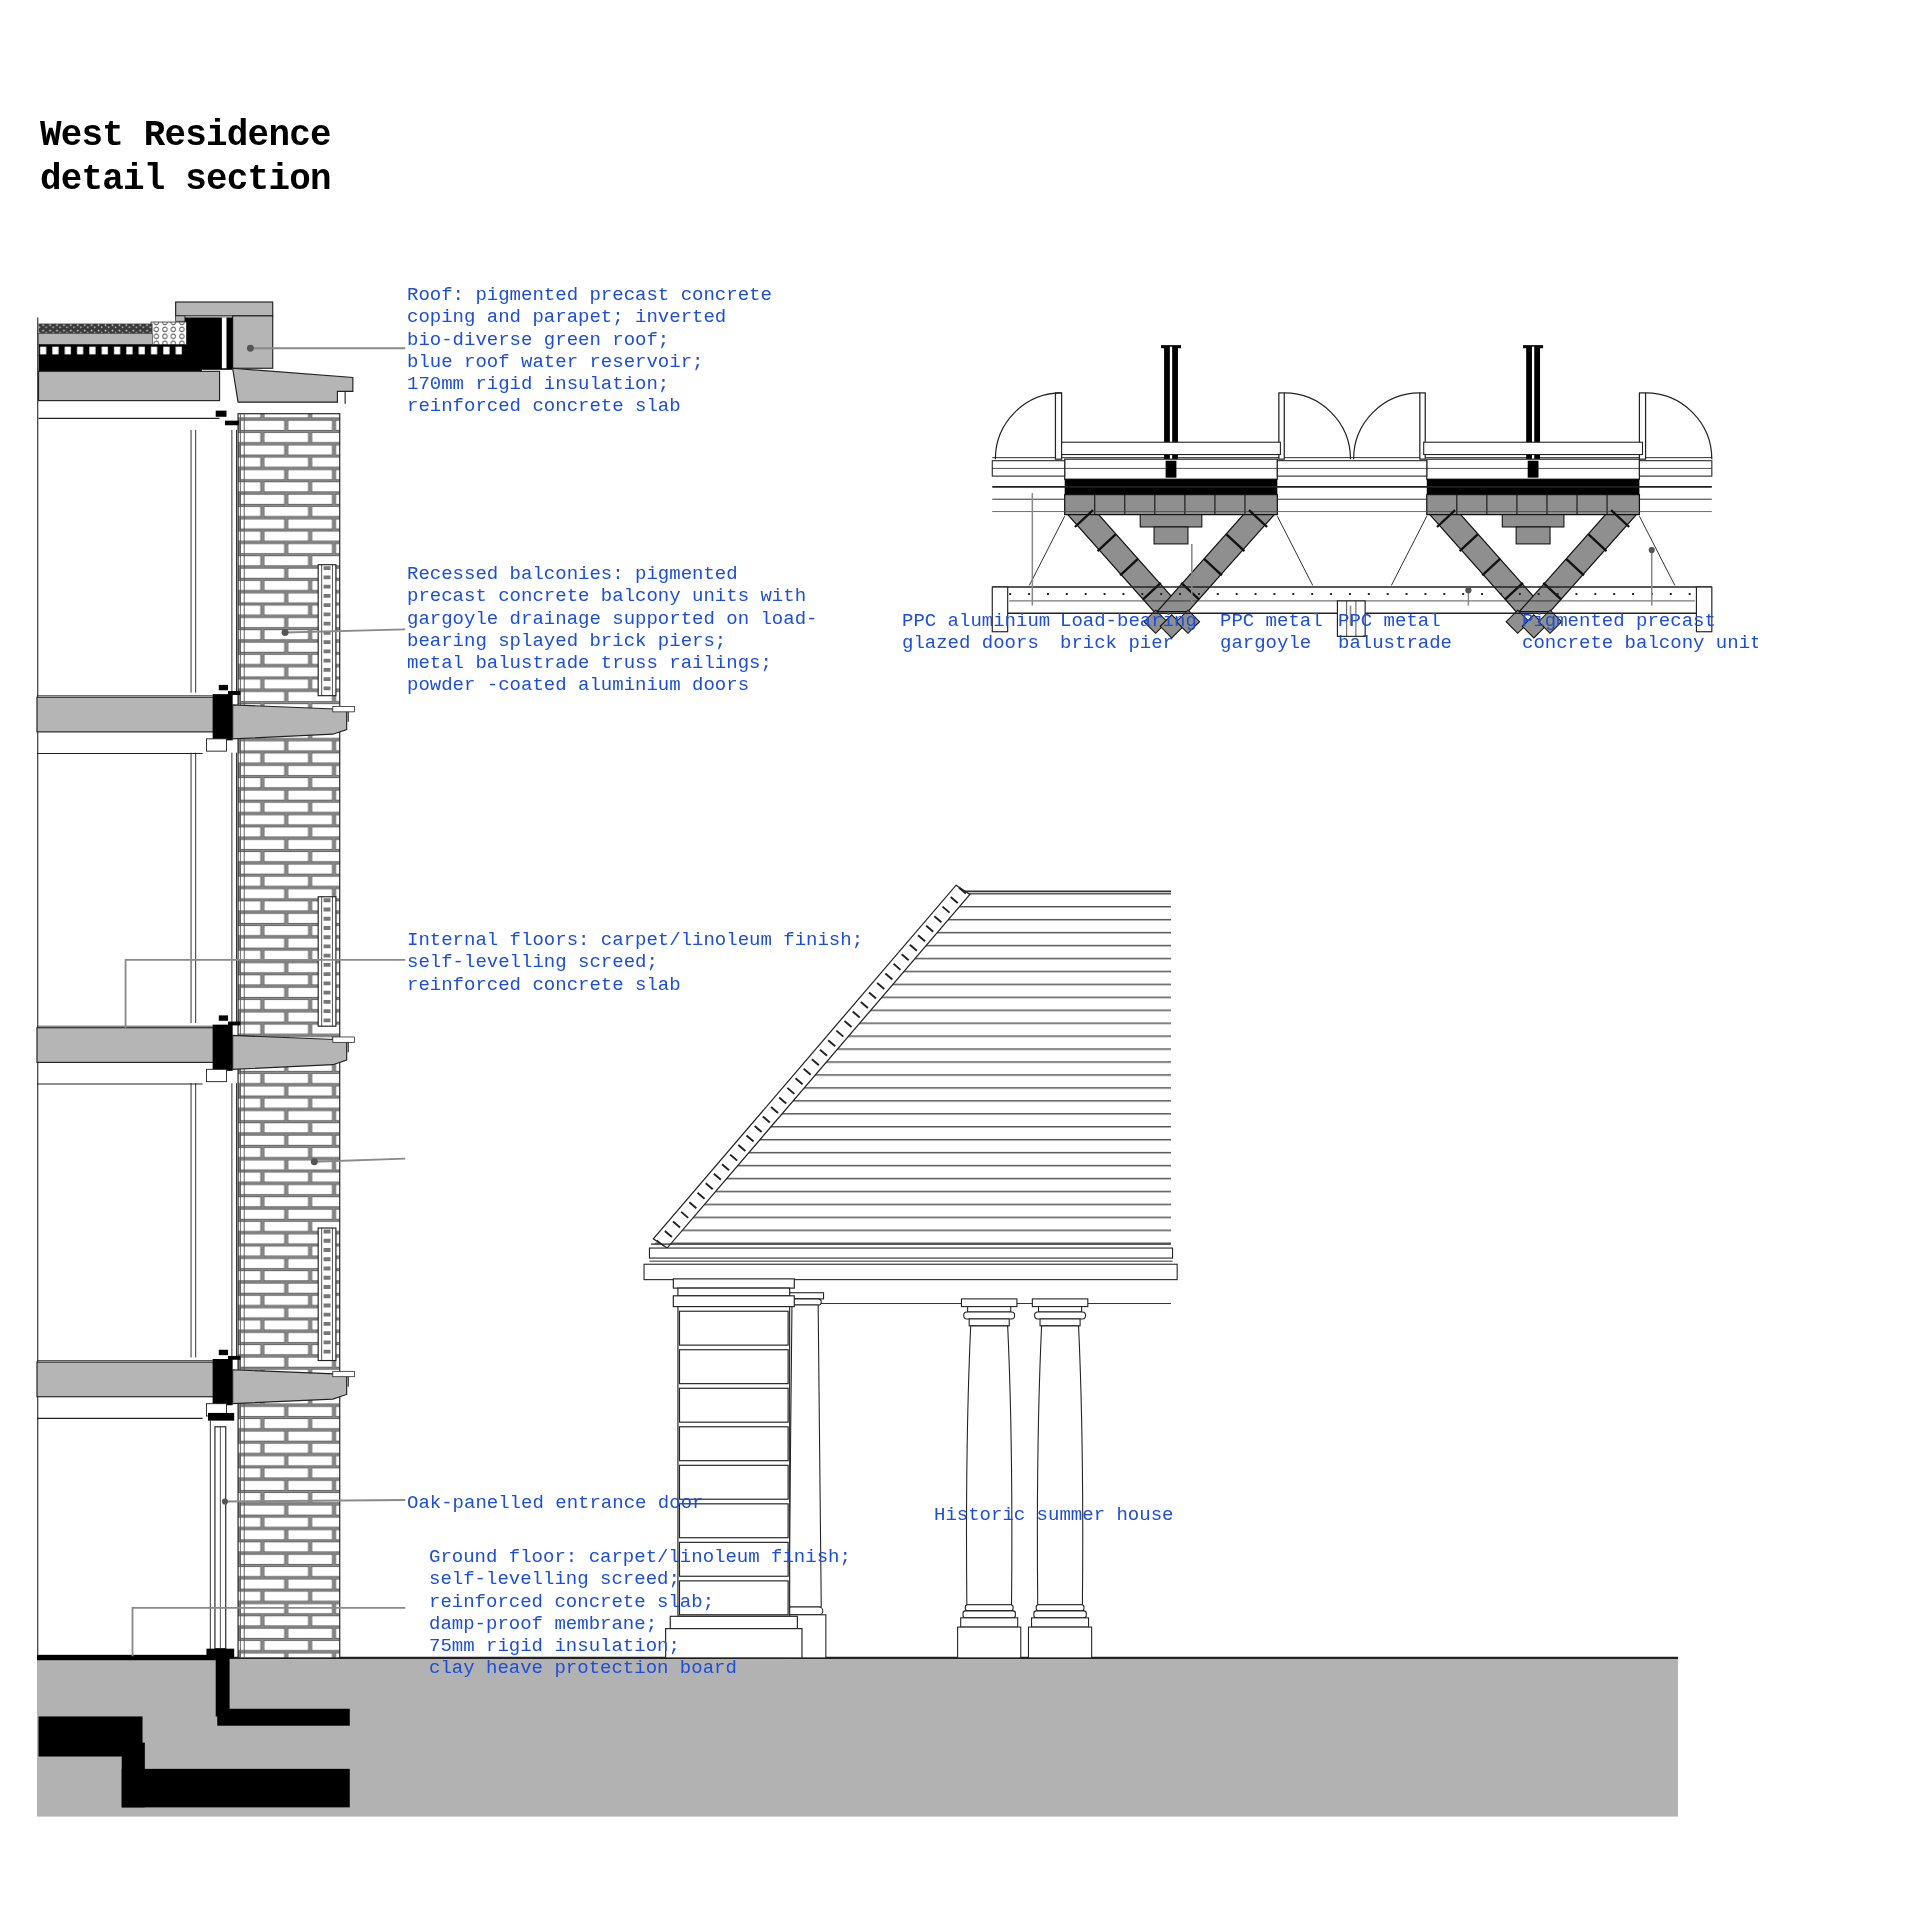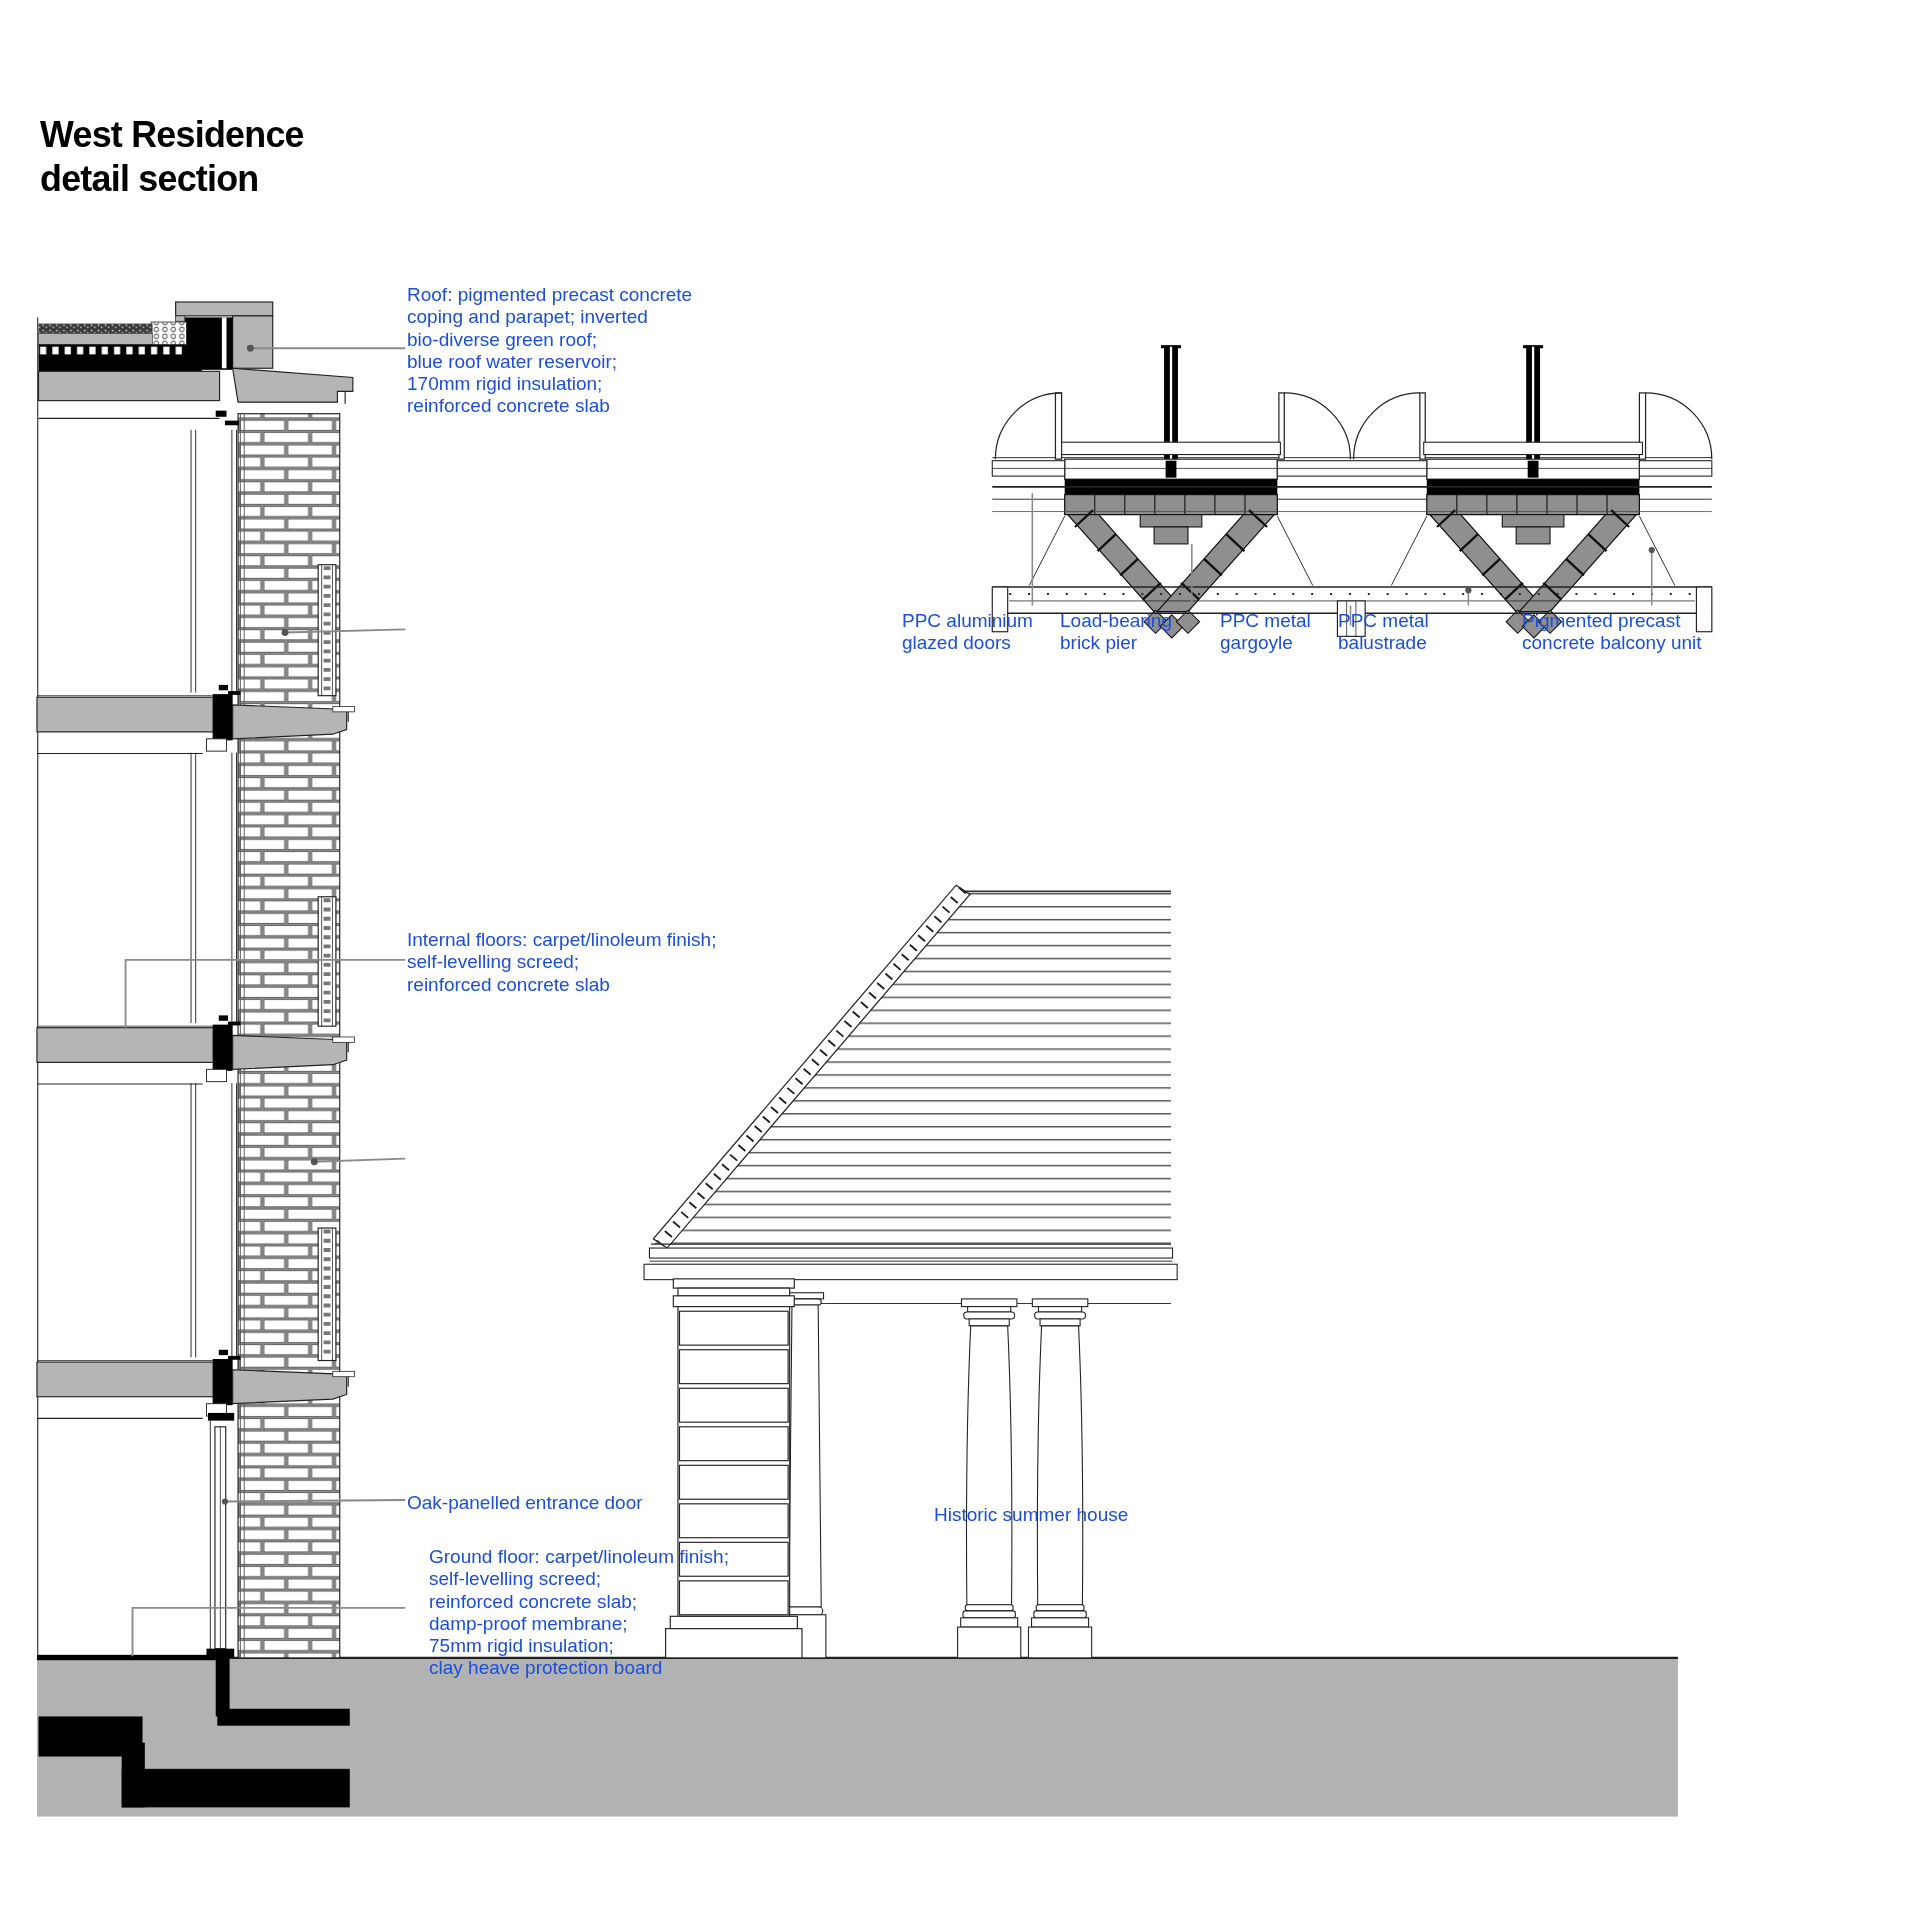--- a/index.html
+++ b/index.html
@@ -1,17 +1,17 @@
 <!DOCTYPE html>
 <html style="font-size:12.3px"><head>
 <meta charset="utf-8">
 <style>
   html,body{margin:0;padding:0;background:#fff;}
   #canvas{position:relative;width:1758px;height:1916px;background:#ffffff;overflow:hidden;
-          font-family:Liberation Sans, sans-serif;color:#111;}
+          font-family:Liberation Mono, monospace;color:#111;}
   svg{position:absolute;left:0;top:0;}
   .anno{position:absolute;font-size:19px;line-height:22.3px;white-space:pre-line;color:#1d4ed8;}
   .anno.center{width:262px;}
   #title{position:absolute;left:40px;top:113px;font-size:37px;line-height:44px;font-weight:bold;
          letter-spacing:-0.8px;white-space:pre-line;transform:scaleX(.97);transform-origin:left top;color:#000;}
   .scale-num{position:absolute;font-size:21px;font-weight:bold;color:#000;}
   #scale-bar-rect{position:absolute;left:1766px;top:1808px;width:120px;height:10px;background:#000;}
 </style>
 </head>
 <body>
@@ -370,20 +370,26 @@
 
   <div id="title">West Residence
 detail section</div>
 
   <div class="anno" style="left:407px;top:284px;">Roof: pigmented precast concrete
 coping and parapet; inverted
 bio-diverse green roof;
 blue roof water reservoir;
 170mm rigid insulation;
 reinforced concrete slab</div>
+  <div class="anno" style="left:407px;top:563px;">Recessed balconies: pigmented
+precast concrete balcony units with
+gargoyle drainage supported on load-
+bearing splayed brick piers;
+metal balustrade truss railings;
+powder -coated aluminium doors</div>
   <div class="anno" style="left:407px;top:929px;">Internal floors: carpet/linoleum finish;
 self-levelling screed;
 reinforced concrete slab</div>
   <div class="anno" style="left:407px;top:1492px;">Oak-panelled entrance door</div>
   <div class="anno" style="left:407px;top:1546px;margin-left:22px;">Ground floor: carpet/linoleum finish;
 self-levelling screed;
 reinforced concrete slab;
 damp-proof membrane;
 75mm rigid insulation;
 clay heave protection board</div>

